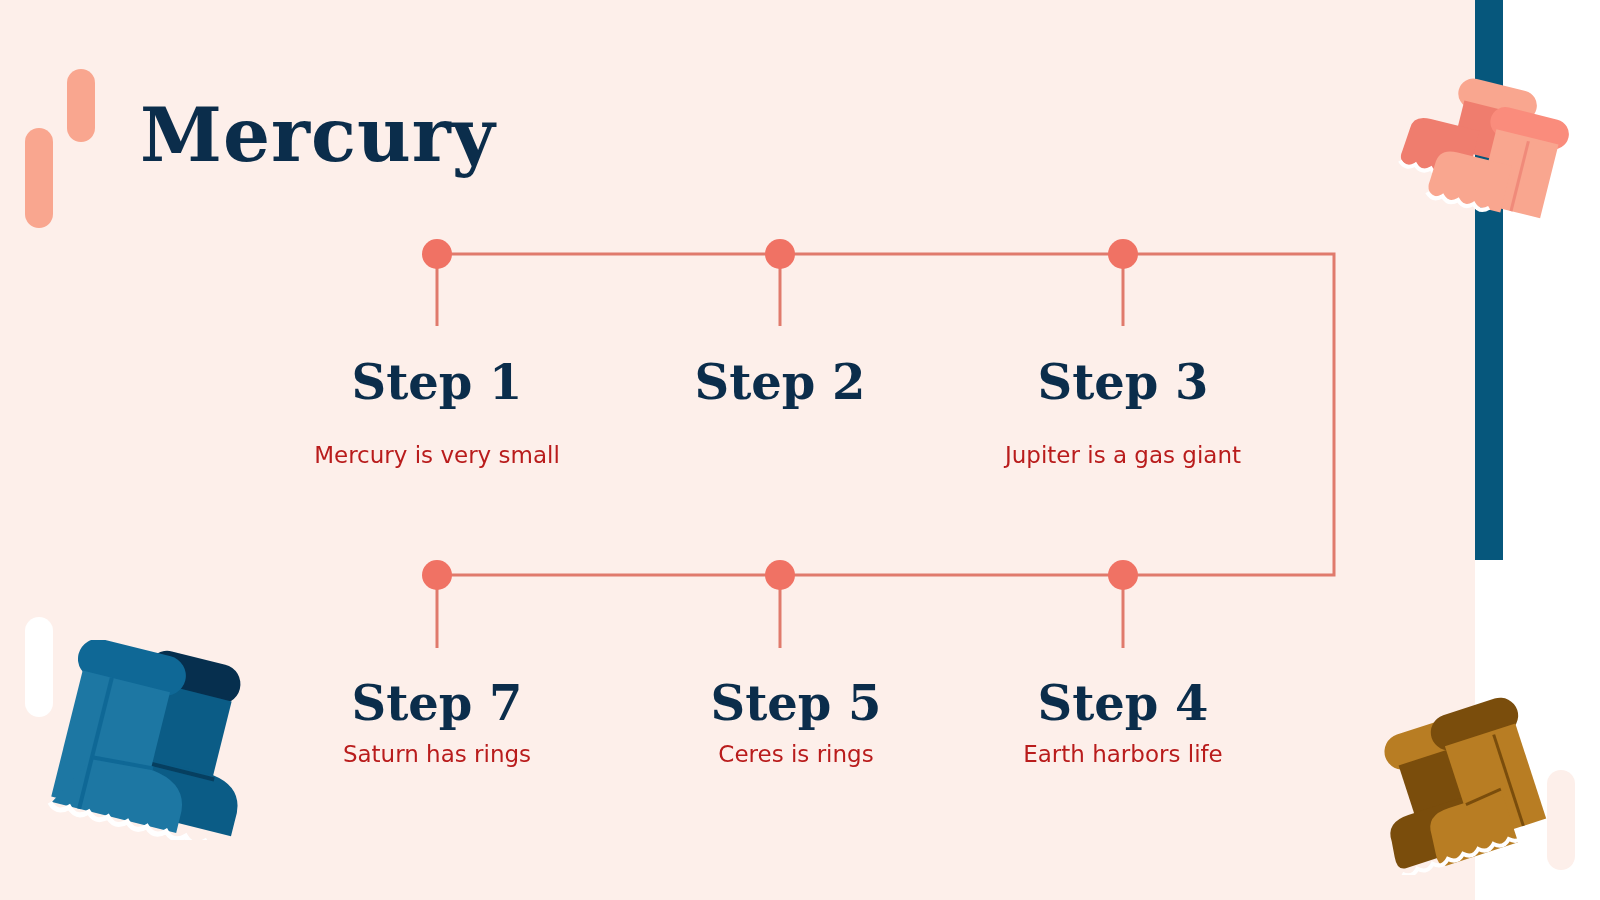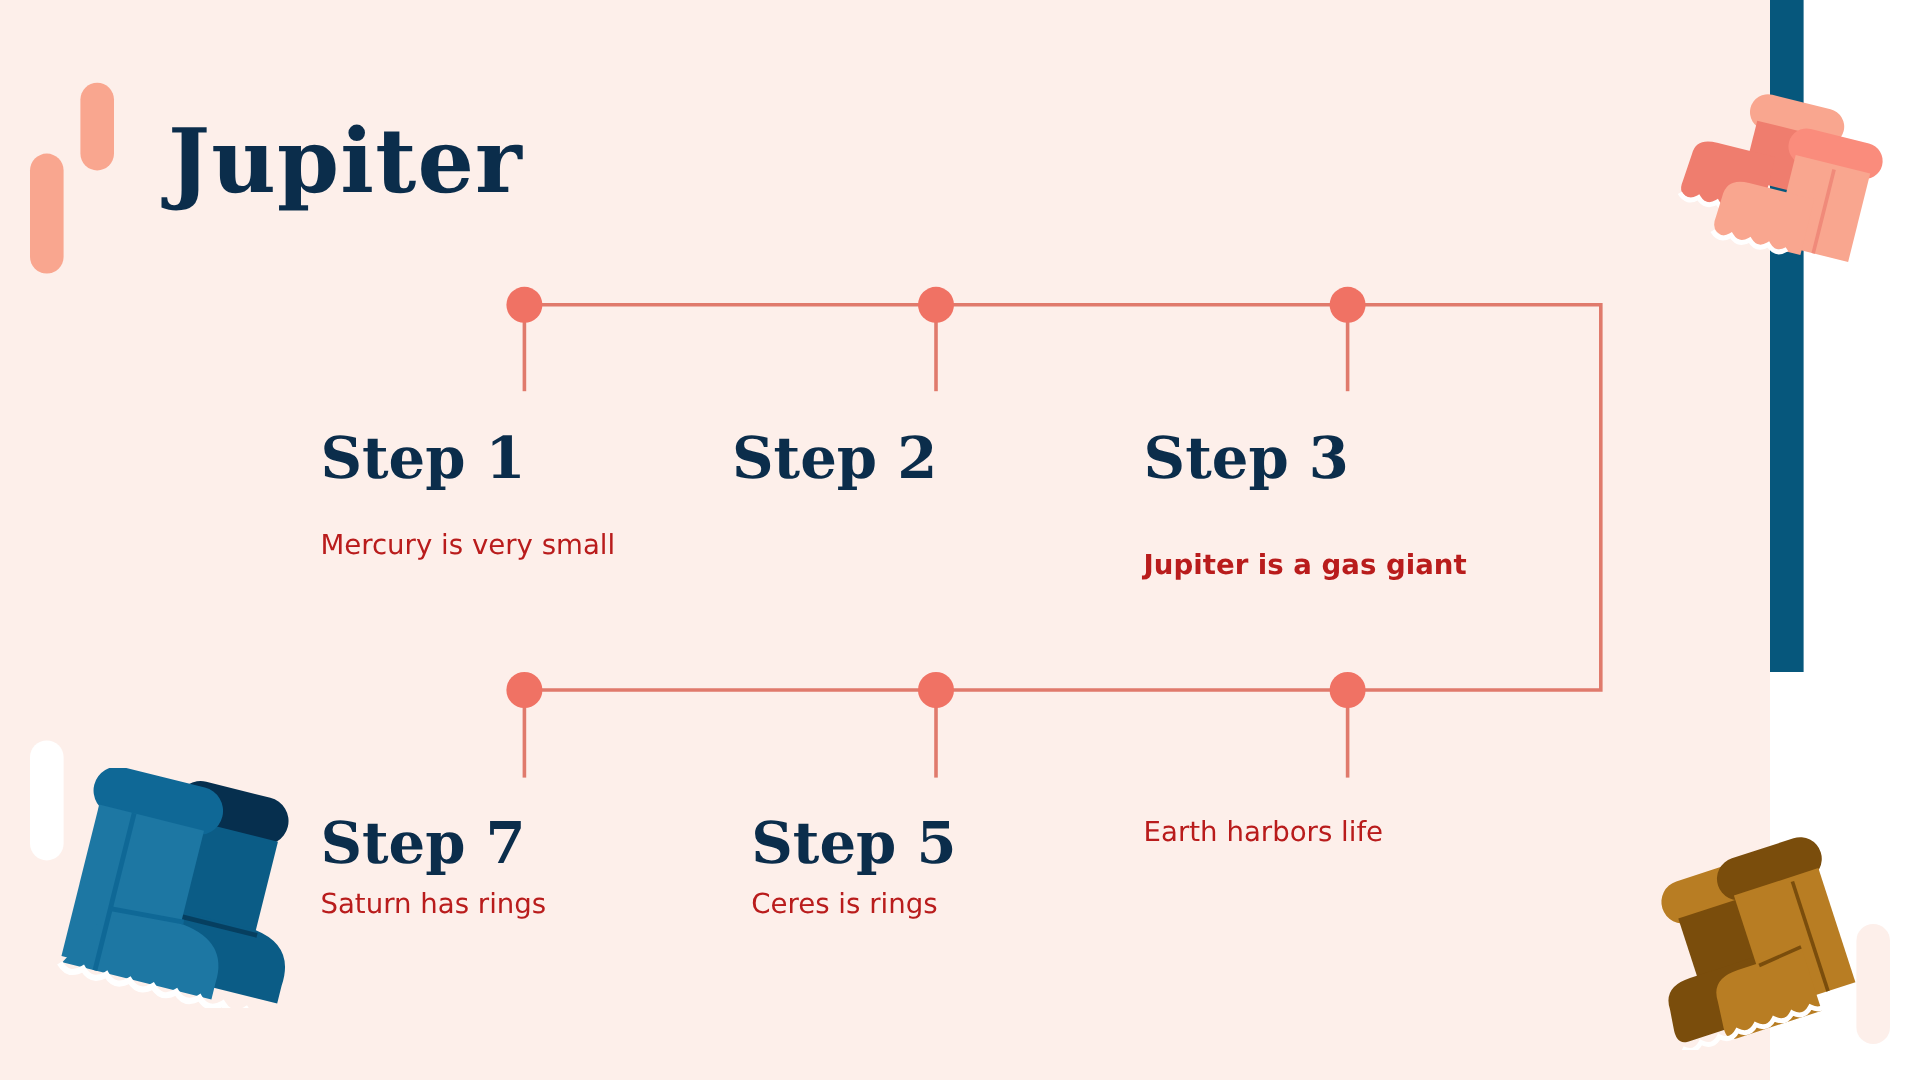--- a/index.html
+++ b/index.html
@@ -2,37 +2,37 @@
 <html><head>
 <meta charset="utf-8">
 <style>
   html, body { margin:0; padding:0; }
   body { width:1600px; height:900px; position:relative; overflow:hidden; background:#ffffff; font-family:"Liberation Sans", sans-serif; }
   .slide { position:absolute; left:0; top:0; width:1475px; height:900px; background:#fdefea; }
   .side-bar { position:absolute; left:1475px; top:0; width:28px; height:560px; background:#06577c; }
   .pill { position:absolute; border-radius:14px; }
   .title { position:absolute; left:140px; top:92px; font-family:"DejaVu Serif", serif; font-weight:bold; font-size:74px; color:#0b2d4b; letter-spacing:1px; white-space:nowrap; }
   svg.lines { position:absolute; left:0; top:0; }
-  .step { position:absolute; width:340px; text-align:left; transform:translateX(-50%); }
+  .step { position:absolute; width:340px; text-align:center; transform:translateX(-50%); }
   .step-title { font-family:"DejaVu Serif", serif; font-weight:bold; font-size:48px; color:#0b2d4b; white-space:nowrap; line-height:60px; }
   .step-desc { font-family:"DejaVu Sans", sans-serif; font-size:23px; color:#b91c1c; white-space:nowrap; line-height:30px; }
   .boots { position:absolute; }
 </style>
 </head>
 <body>
 
 <div class="slide"></div>
 <div class="side-bar"></div>
 
 <div class="pill" style="left:67px;top:69px;width:28px;height:73px;background:#f9a68f;"></div>
 <div class="pill" style="left:25px;top:128px;width:28px;height:100px;background:#f9a68f;"></div>
 <div class="pill" style="left:25px;top:617px;width:28px;height:100px;background:#ffffff;"></div>
 <div class="pill" style="left:1547px;top:770px;width:28px;height:100px;background:#fdefea;"></div>
 
-<div class="title">Jupiter</div>
+<div class="title">Mercury</div>
 
 <svg class="lines" width="1600" height="900">
   <g stroke="#e07a6c" stroke-width="3" fill="none">
     <polyline points="437,254 1334,254 1334,575 437,575"></polyline>
     <line x1="437" y1="254" x2="437" y2="326"></line>
     <line x1="780" y1="254" x2="780" y2="326"></line>
     <line x1="1123" y1="254" x2="1123" y2="326"></line>
     <line x1="437" y1="575" x2="437" y2="648"></line>
     <line x1="780" y1="575" x2="780" y2="648"></line>
     <line x1="1123" y1="575" x2="1123" y2="648"></line>
@@ -49,32 +49,33 @@
 
 <div class="step" style="left:437px;top:352px;">
   <div class="step-title">Step 1</div>
   <div class="step-desc" style="margin-top:28px;">Mercury is very small</div>
 </div>
 <div class="step" style="left:780px;top:352px;">
   <div class="step-title">Step 2</div>
 </div>
 <div class="step" style="left:1123px;top:352px;">
   <div class="step-title">Step 3</div>
-  <div class="step-desc" style="margin-top:44px;font-weight:bold;">Jupiter is a gas giant</div>
+  <div class="step-desc" style="margin-top:28px;">Jupiter is a gas giant</div>
 </div>
 
 <div class="step" style="left:437px;top:673px;">
   <div class="step-title">Step 7</div>
   <div class="step-desc" style="margin-top:6px;">Saturn has rings</div>
 </div>
 <div class="step" style="left:796px;top:673px;">
   <div class="step-title">Step 5</div>
   <div class="step-desc" style="margin-top:6px;">Ceres is rings</div>
 </div>
 <div class="step" style="left:1123px;top:673px;">
+  <div class="step-title">Step 4</div>
   <div class="step-desc" style="margin-top:6px;">Earth harbors life</div>
 </div>
 
 <svg class="boots" style="left:1395px;top:75px;" width="180" height="150" viewBox="0 0 180 150">
   <g transform="rotate(14 90 75)">
     <rect x="50" y="8" width="80" height="30" rx="15" fill="#f9a68f"></rect>
     <rect x="58" y="32" width="62" height="50" fill="#ef7d6e"></rect>
     <path d="M12 72 Q12 58 30 58 L80 58 L80 108 L20 108 Q8 108 10 96 Z" fill="#ef7d6e"></path>
     <path d="M10 106 q8 8 16 0 q8 8 16 0 q8 8 16 0" stroke="#ffffff" stroke-width="4" fill="none"></path>
     <rect x="88" y="28" width="80" height="30" rx="15" fill="#fa8c7c"></rect>

